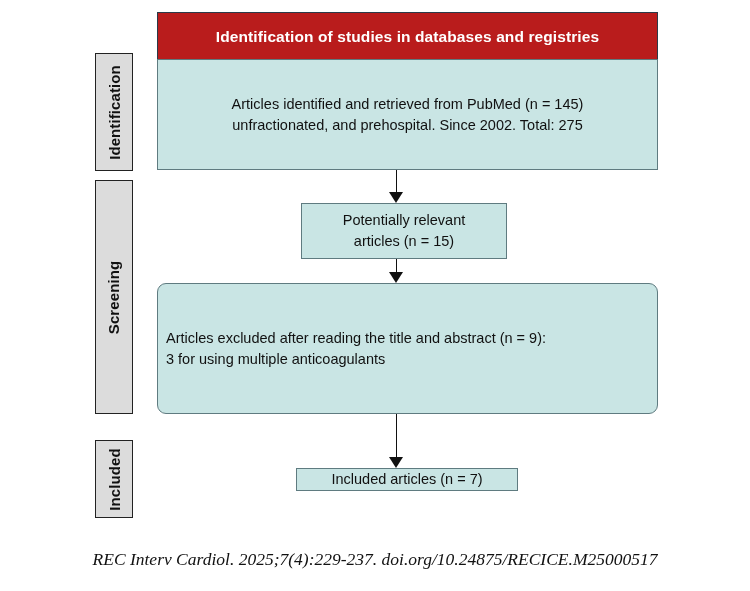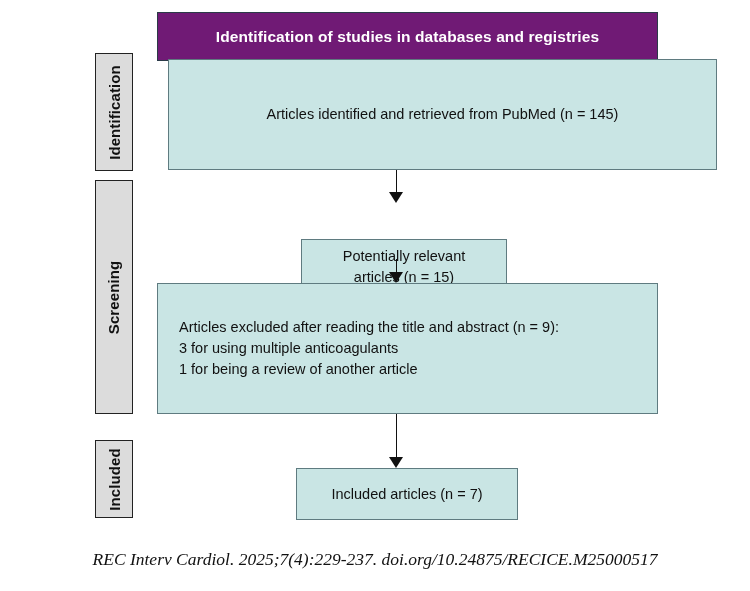--- a/index.html
+++ b/index.html
@@ -43,21 +43,21 @@
   #phase-screening     { left: 95px;  top: 180px; width: 38px;  height: 234px; }
   #phase-included      { left: 95px;  top: 440px; width: 38px;  height: 78px;  }
 
   
   #header-banner {
     position: absolute;
     left: 157px;
     top: 12px;
     width: 501px;
     height: 49px;
-    background: #701a75;
+    background: #b91c1c;
     border: 1.5px solid #2b3a48;
     box-sizing: border-box;
     display: flex;
     align-items: center;
     justify-content: center;
   }
   #header-banner .banner-text {
     color: #ffffff;
     font-size: 15.5px;
     font-weight: bold;
@@ -71,34 +71,34 @@
     border: 1.5px solid #5f7b80;
     box-sizing: border-box;
     display: flex;
     flex-direction: column;
     justify-content: center;
     color: #111111;
     font-size: 14.5px;
     line-height: 21px;
   }
   .flow-box.centered { align-items: center; text-align: center; }
-  .flow-box.leftal  { align-items: flex-start; text-align: left; padding-left: 21px; }
+  .flow-box.leftal  { align-items: flex-start; text-align: left; padding-left: 8px; border-radius: 9px; }
   .flow-box .line { white-space: nowrap; }
 
   #box-identified {
-    left: 168px; top: 59px; width: 549px; height: 111px;
+    left: 157px; top: 59px; width: 501px; height: 111px;
   }
   #box-potential {
-    left: 301px; top: 203px; width: 206px; height: 56px; margin-top: 36px;
+    left: 301px; top: 203px; width: 206px; height: 56px;
   }
   #box-excluded {
     left: 157px; top: 283px; width: 501px; height: 131px;
   }
   #box-included {
-    left: 296px; top: 468px; width: 222px; height: 52px;
+    left: 296px; top: 468px; width: 222px; height: 23px;
   }
 
   
   .connector {
     position: absolute;
     width: 0;
     border-left: 1.6px solid #111111;
   }
   .arrowhead {
     position: absolute;
@@ -148,37 +148,37 @@
   <div id="phase-screening" class="phase-bar">
     <span class="phase-label">Screening</span>
   </div>
 
   <div id="phase-included" class="phase-bar">
     <span class="phase-label">Included</span>
   </div>
 
   <div id="box-identified" class="flow-box centered">
     <span class="line">Articles identified and retrieved from PubMed (n = 145)</span>
+    <span class="line">unfractionated, and prehospital. Since 2002. Total: 275</span>
   </div>
 
   <div id="conn-1" class="connector"></div>
   <div id="head-1" class="arrowhead"></div>
 
   <div id="box-potential" class="flow-box centered">
     <span class="line">Potentially relevant</span>
     <span class="line">articles (n = 15)</span>
   </div>
 
   <div id="conn-2" class="connector"></div>
   <div id="head-2" class="arrowhead"></div>
 
   <div id="box-excluded" class="flow-box leftal">
     <span class="line">Articles excluded after reading the title and abstract (n = 9):</span>
     <span class="line">3 for using multiple anticoagulants</span>
-    <span class="line">1 for being a review of another article</span>
   </div>
 
   <div id="conn-3" class="connector"></div>
   <div id="head-3" class="arrowhead"></div>
 
   <div id="box-included" class="flow-box centered">
     <span class="line">Included articles (n = 7)</span>
   </div>
 
   <div id="citation">REC Interv Cardiol. 2025;7(4):229-237. doi.org/10.24875/RECICE.M25000517</div>

